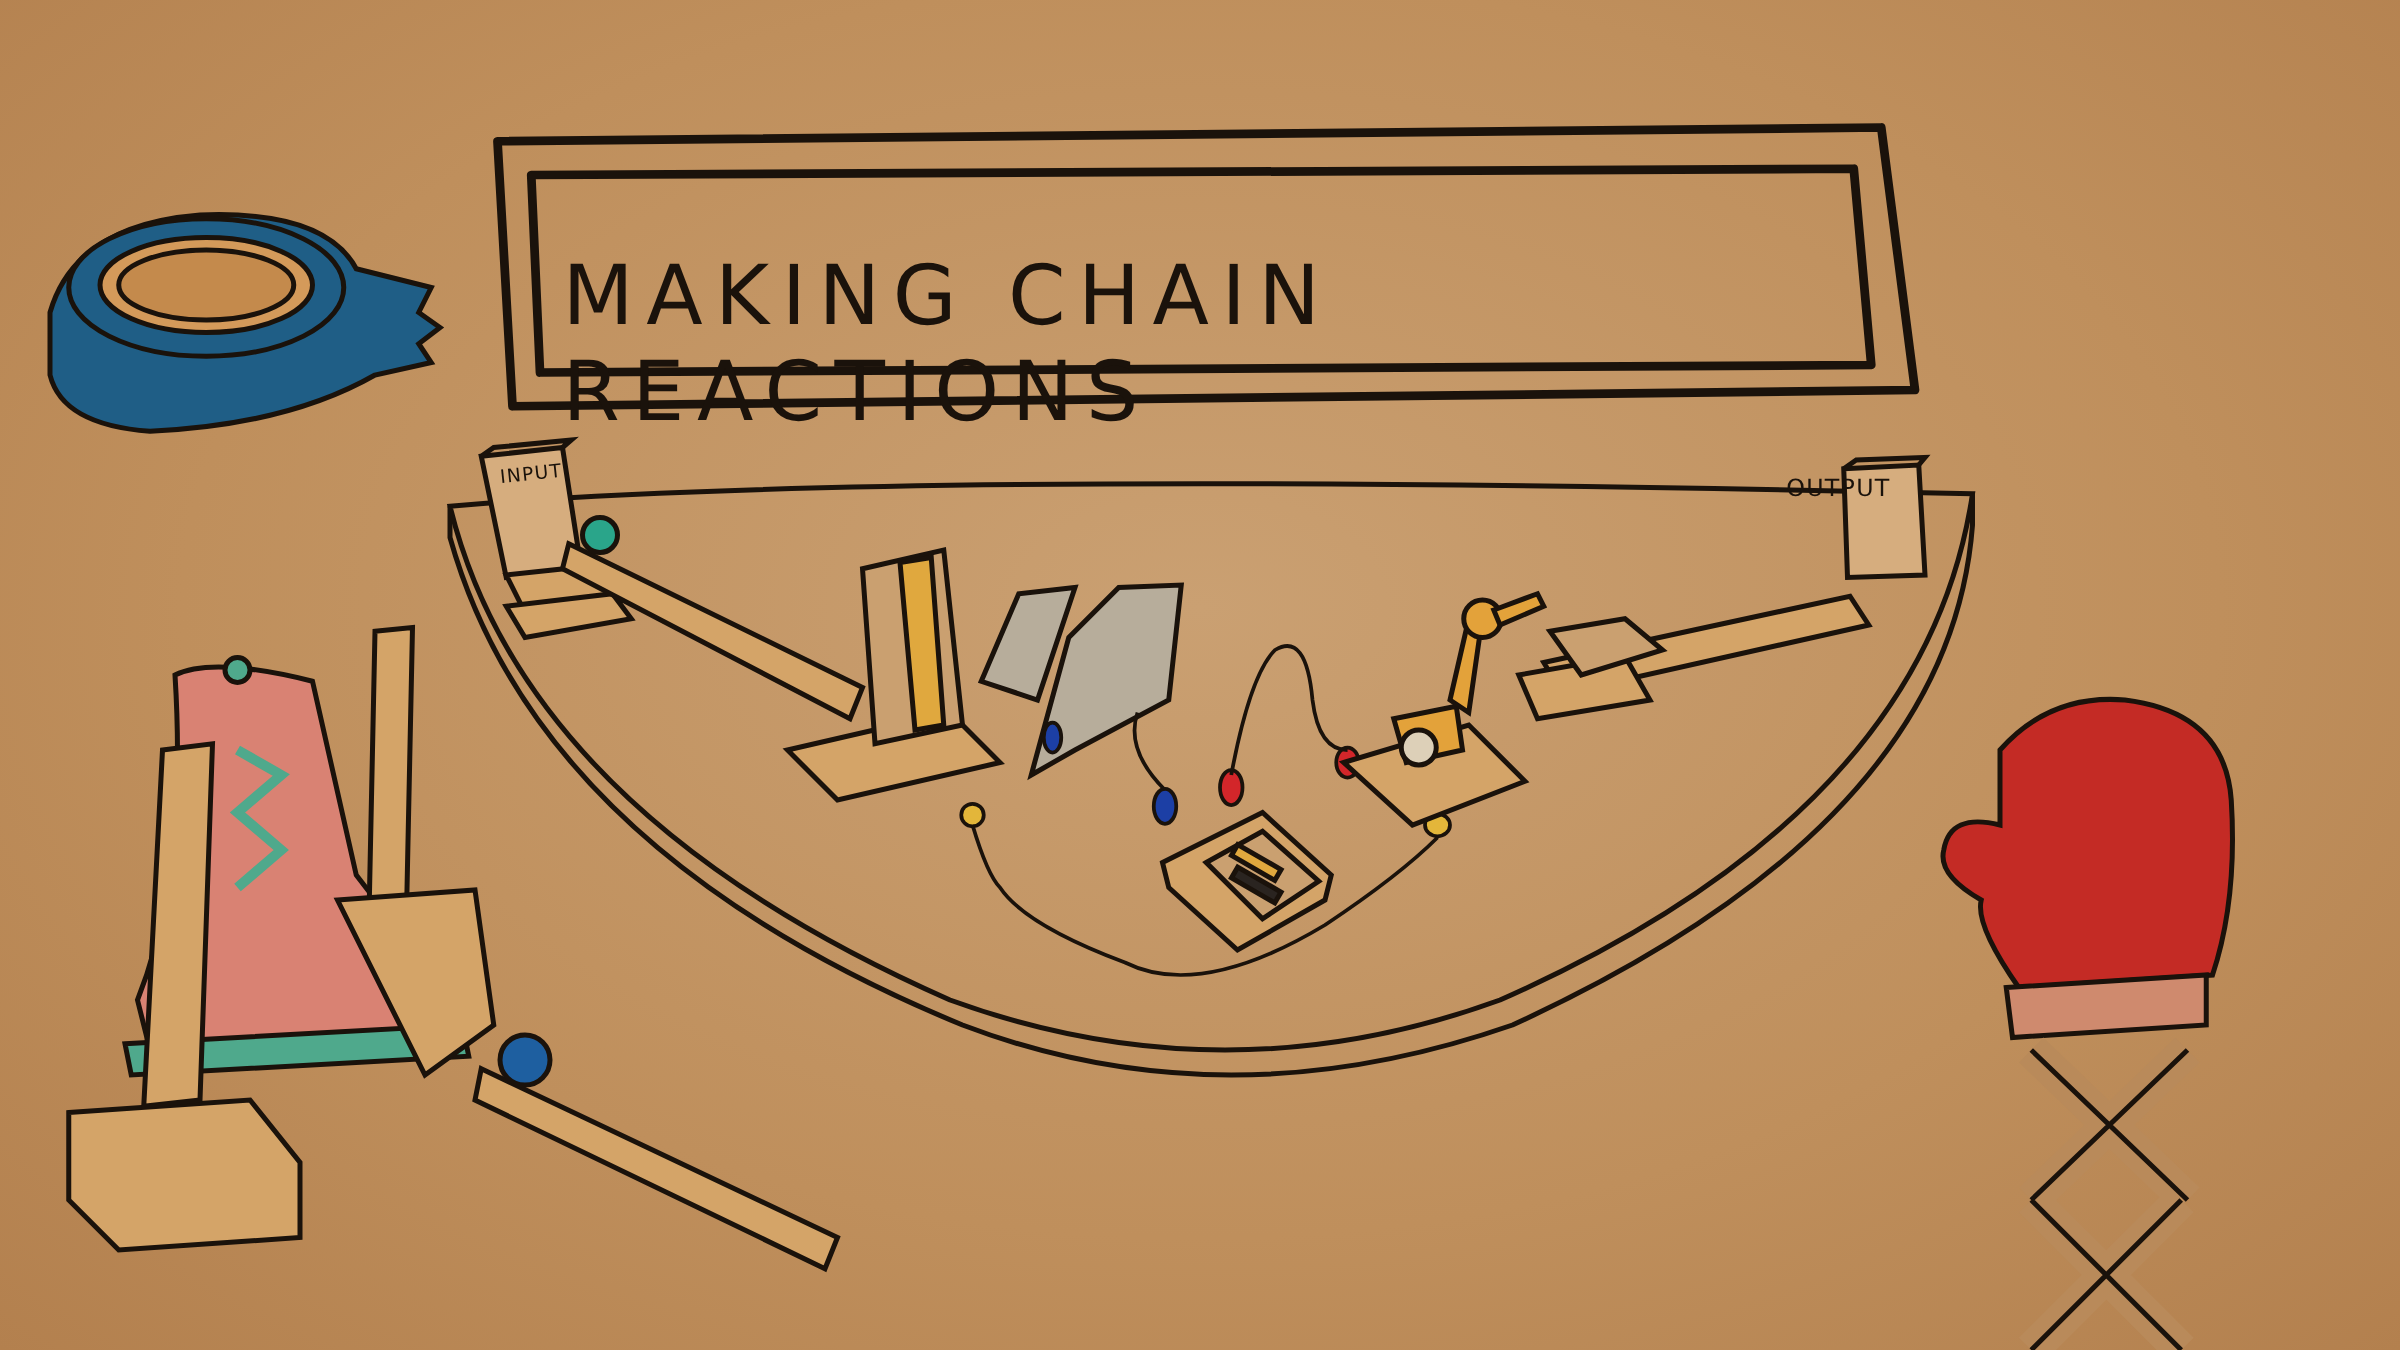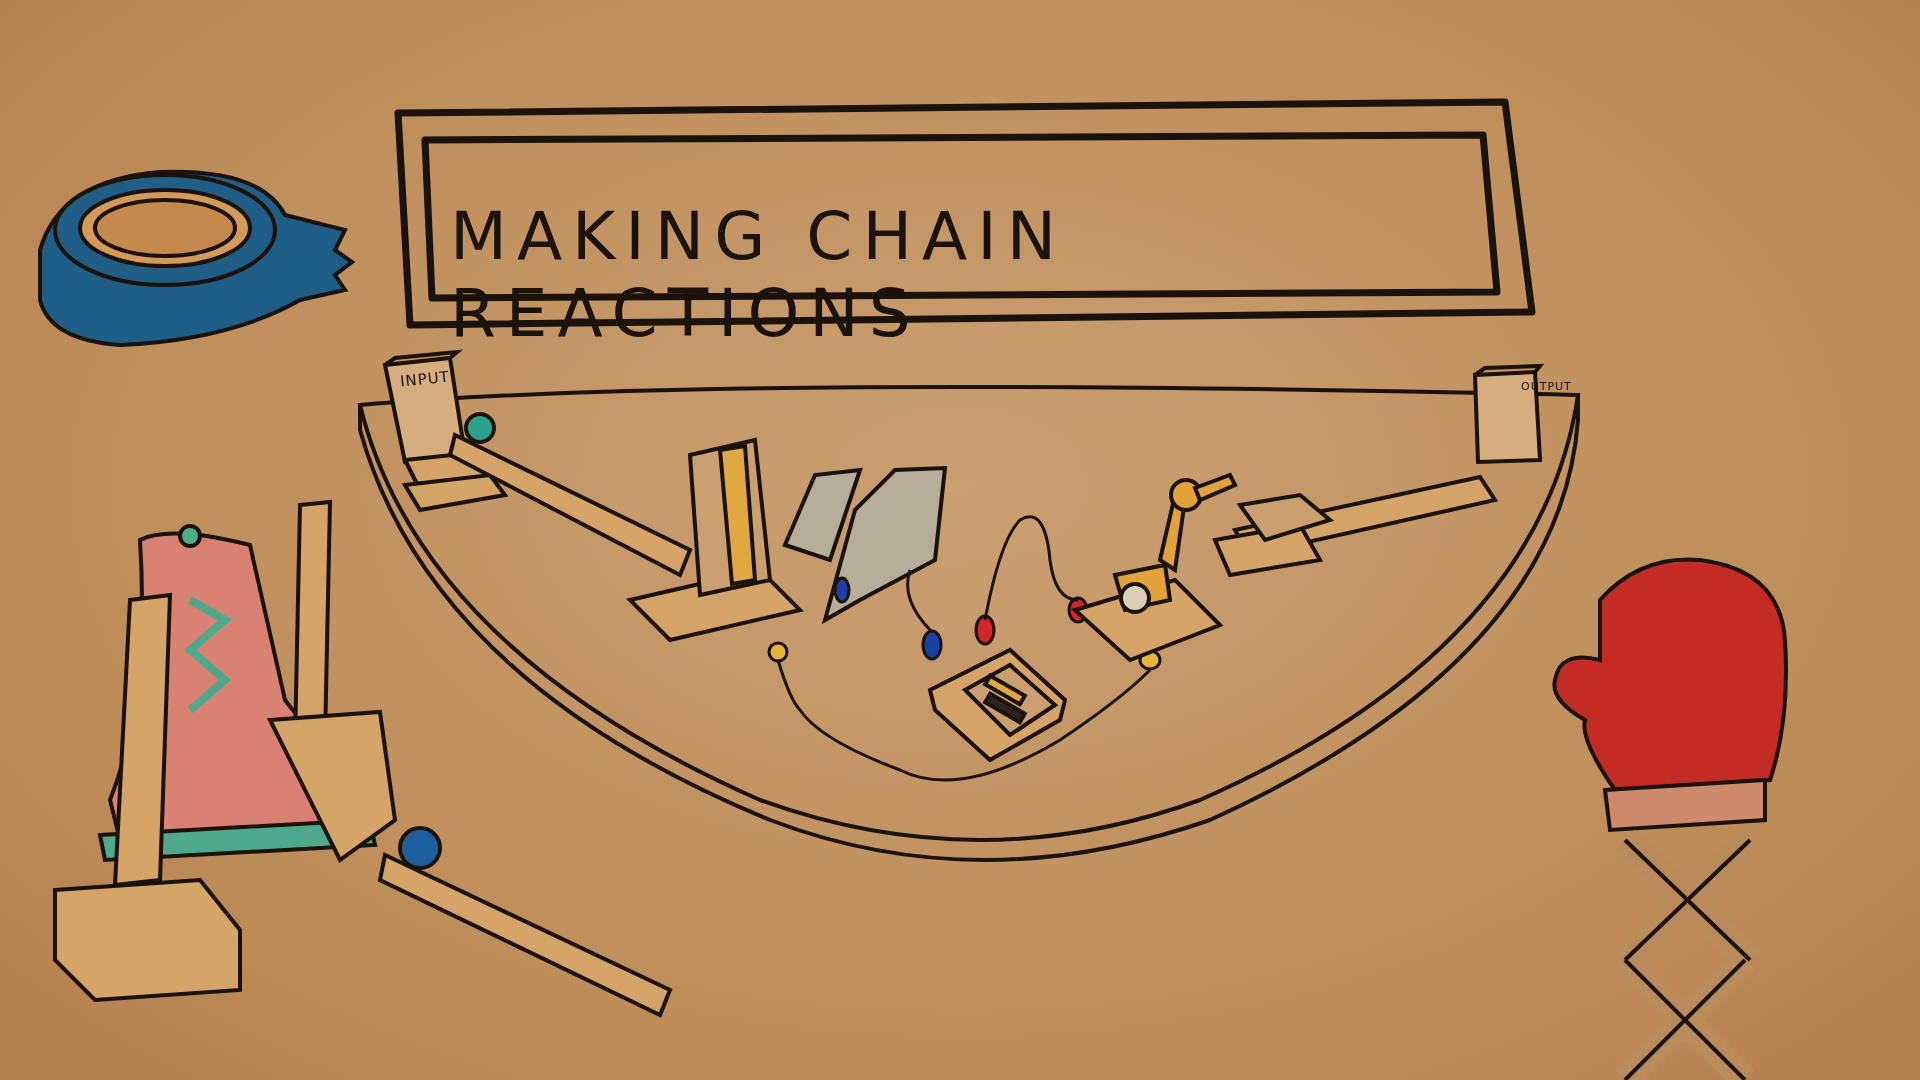--- a/index.html
+++ b/index.html
@@ -121,14 +121,14 @@
     <g stroke="#1a120b" stroke-width="4">
       <path d="M1600 600 Q1640 555 1700 560 Q1780 570 1785 640 Q1790 720 1770 780 L1615 790 Q1580 740 1585 720 Q1550 700 1555 680 Q1560 650 1600 660 Z" fill="#c42b25"></path>
       <path d="M1605 790 L1765 780 L1765 820 L1610 830 Z" fill="#cf8a6e"></path>
       <path d="M1625 840 L1750 960 M1750 840 L1625 960 M1625 960 L1745 1080 M1745 960 L1625 1080" stroke="#b98a5a" stroke-width="28"></path>
       <path d="M1625 840 L1750 960 M1750 840 L1625 960 M1625 960 L1745 1080 M1745 960 L1625 1080" fill="none"></path>
     </g>
   </svg>
 
   <div class="title-text">MAKING CHAIN REACTIONS</div>
   <div class="label" style="left:400px;top:370px;transform:rotate(-6deg);">INPUT</div>
-  <div class="label" style="left:1521px;top:380px;font-size:11px;">OUTPUT</div>
+  <div class="label" style="left:1429px;top:380px;font-size:19px;">OUTPUT</div>
 </div>
 
 </body></html>

